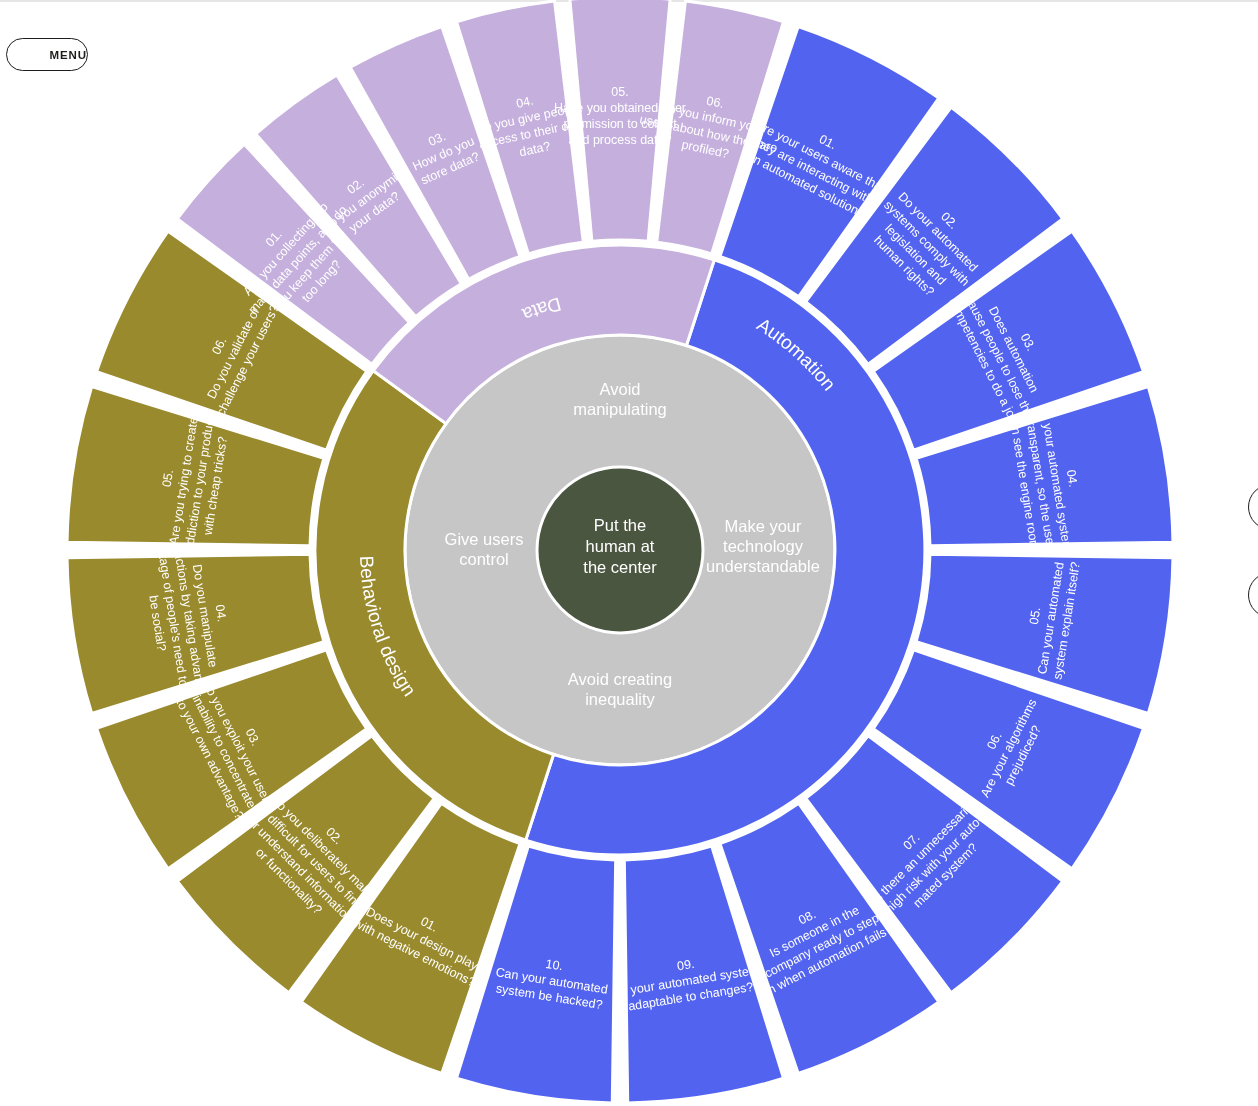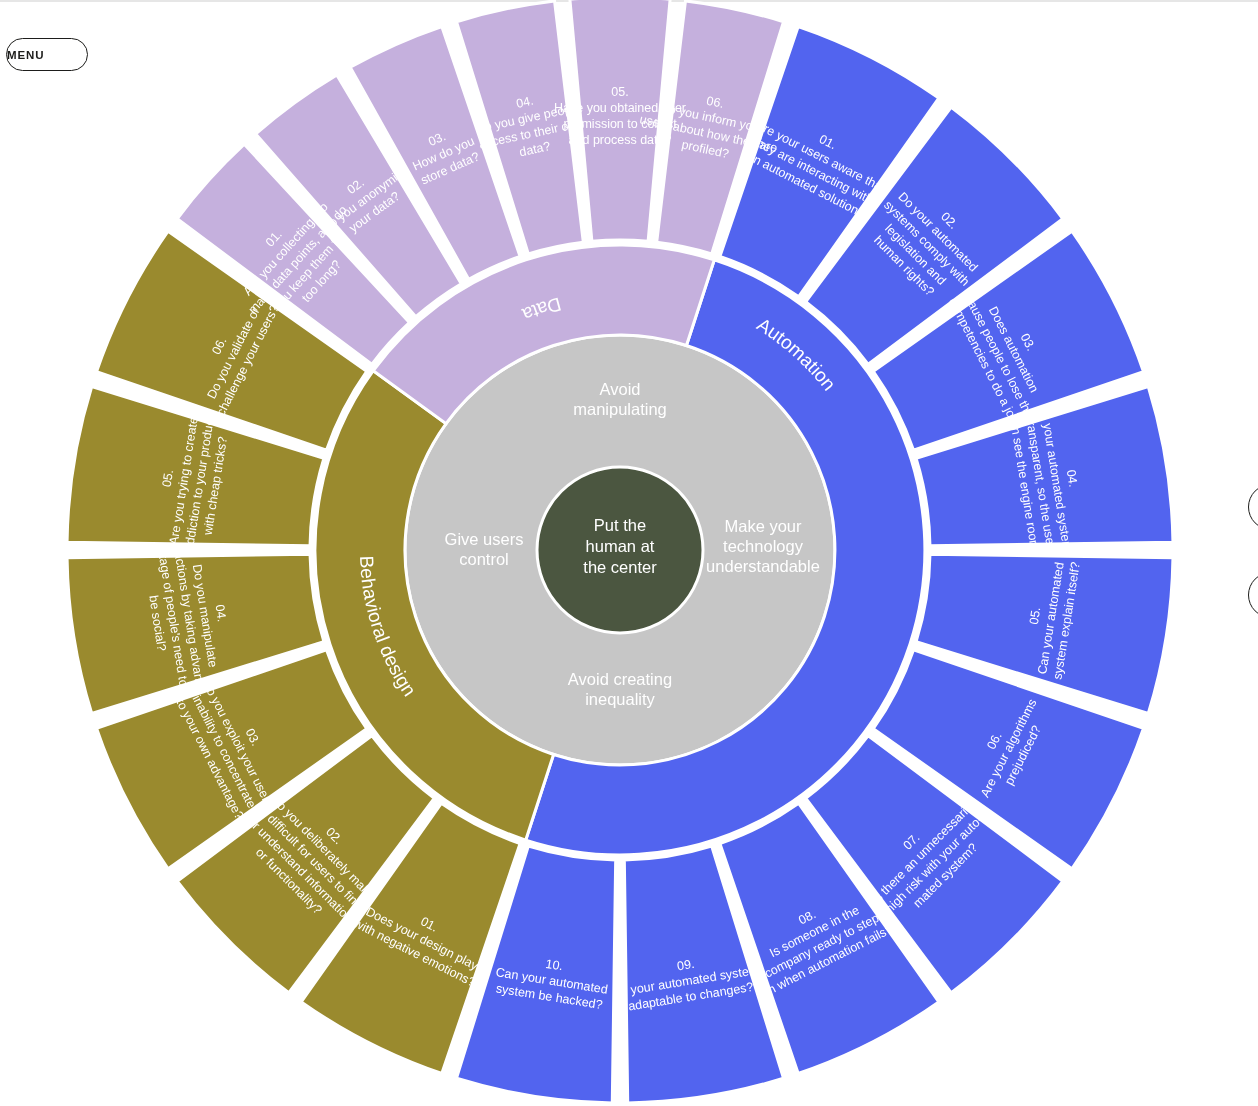--- a/index.html
+++ b/index.html
@@ -31,21 +31,21 @@
     position: absolute;
     left: 6px;
     top: 38px;
     width: 82px;
     height: 33px;
     border: 1.6px solid #1d1d1b;
     border-radius: 17px;
     background: #ffffff;
     display: flex;
     align-items: center;
-    justify-content: flex-start;
+    justify-content: flex-end;
     font-size: 11.5px;
     font-weight: bold;
     letter-spacing: 0.9px;
     color: #1d1d1b;
     cursor: pointer;
     box-sizing: border-box;
   }
   .edge-btn {
     position: absolute;
     width: 46px;

